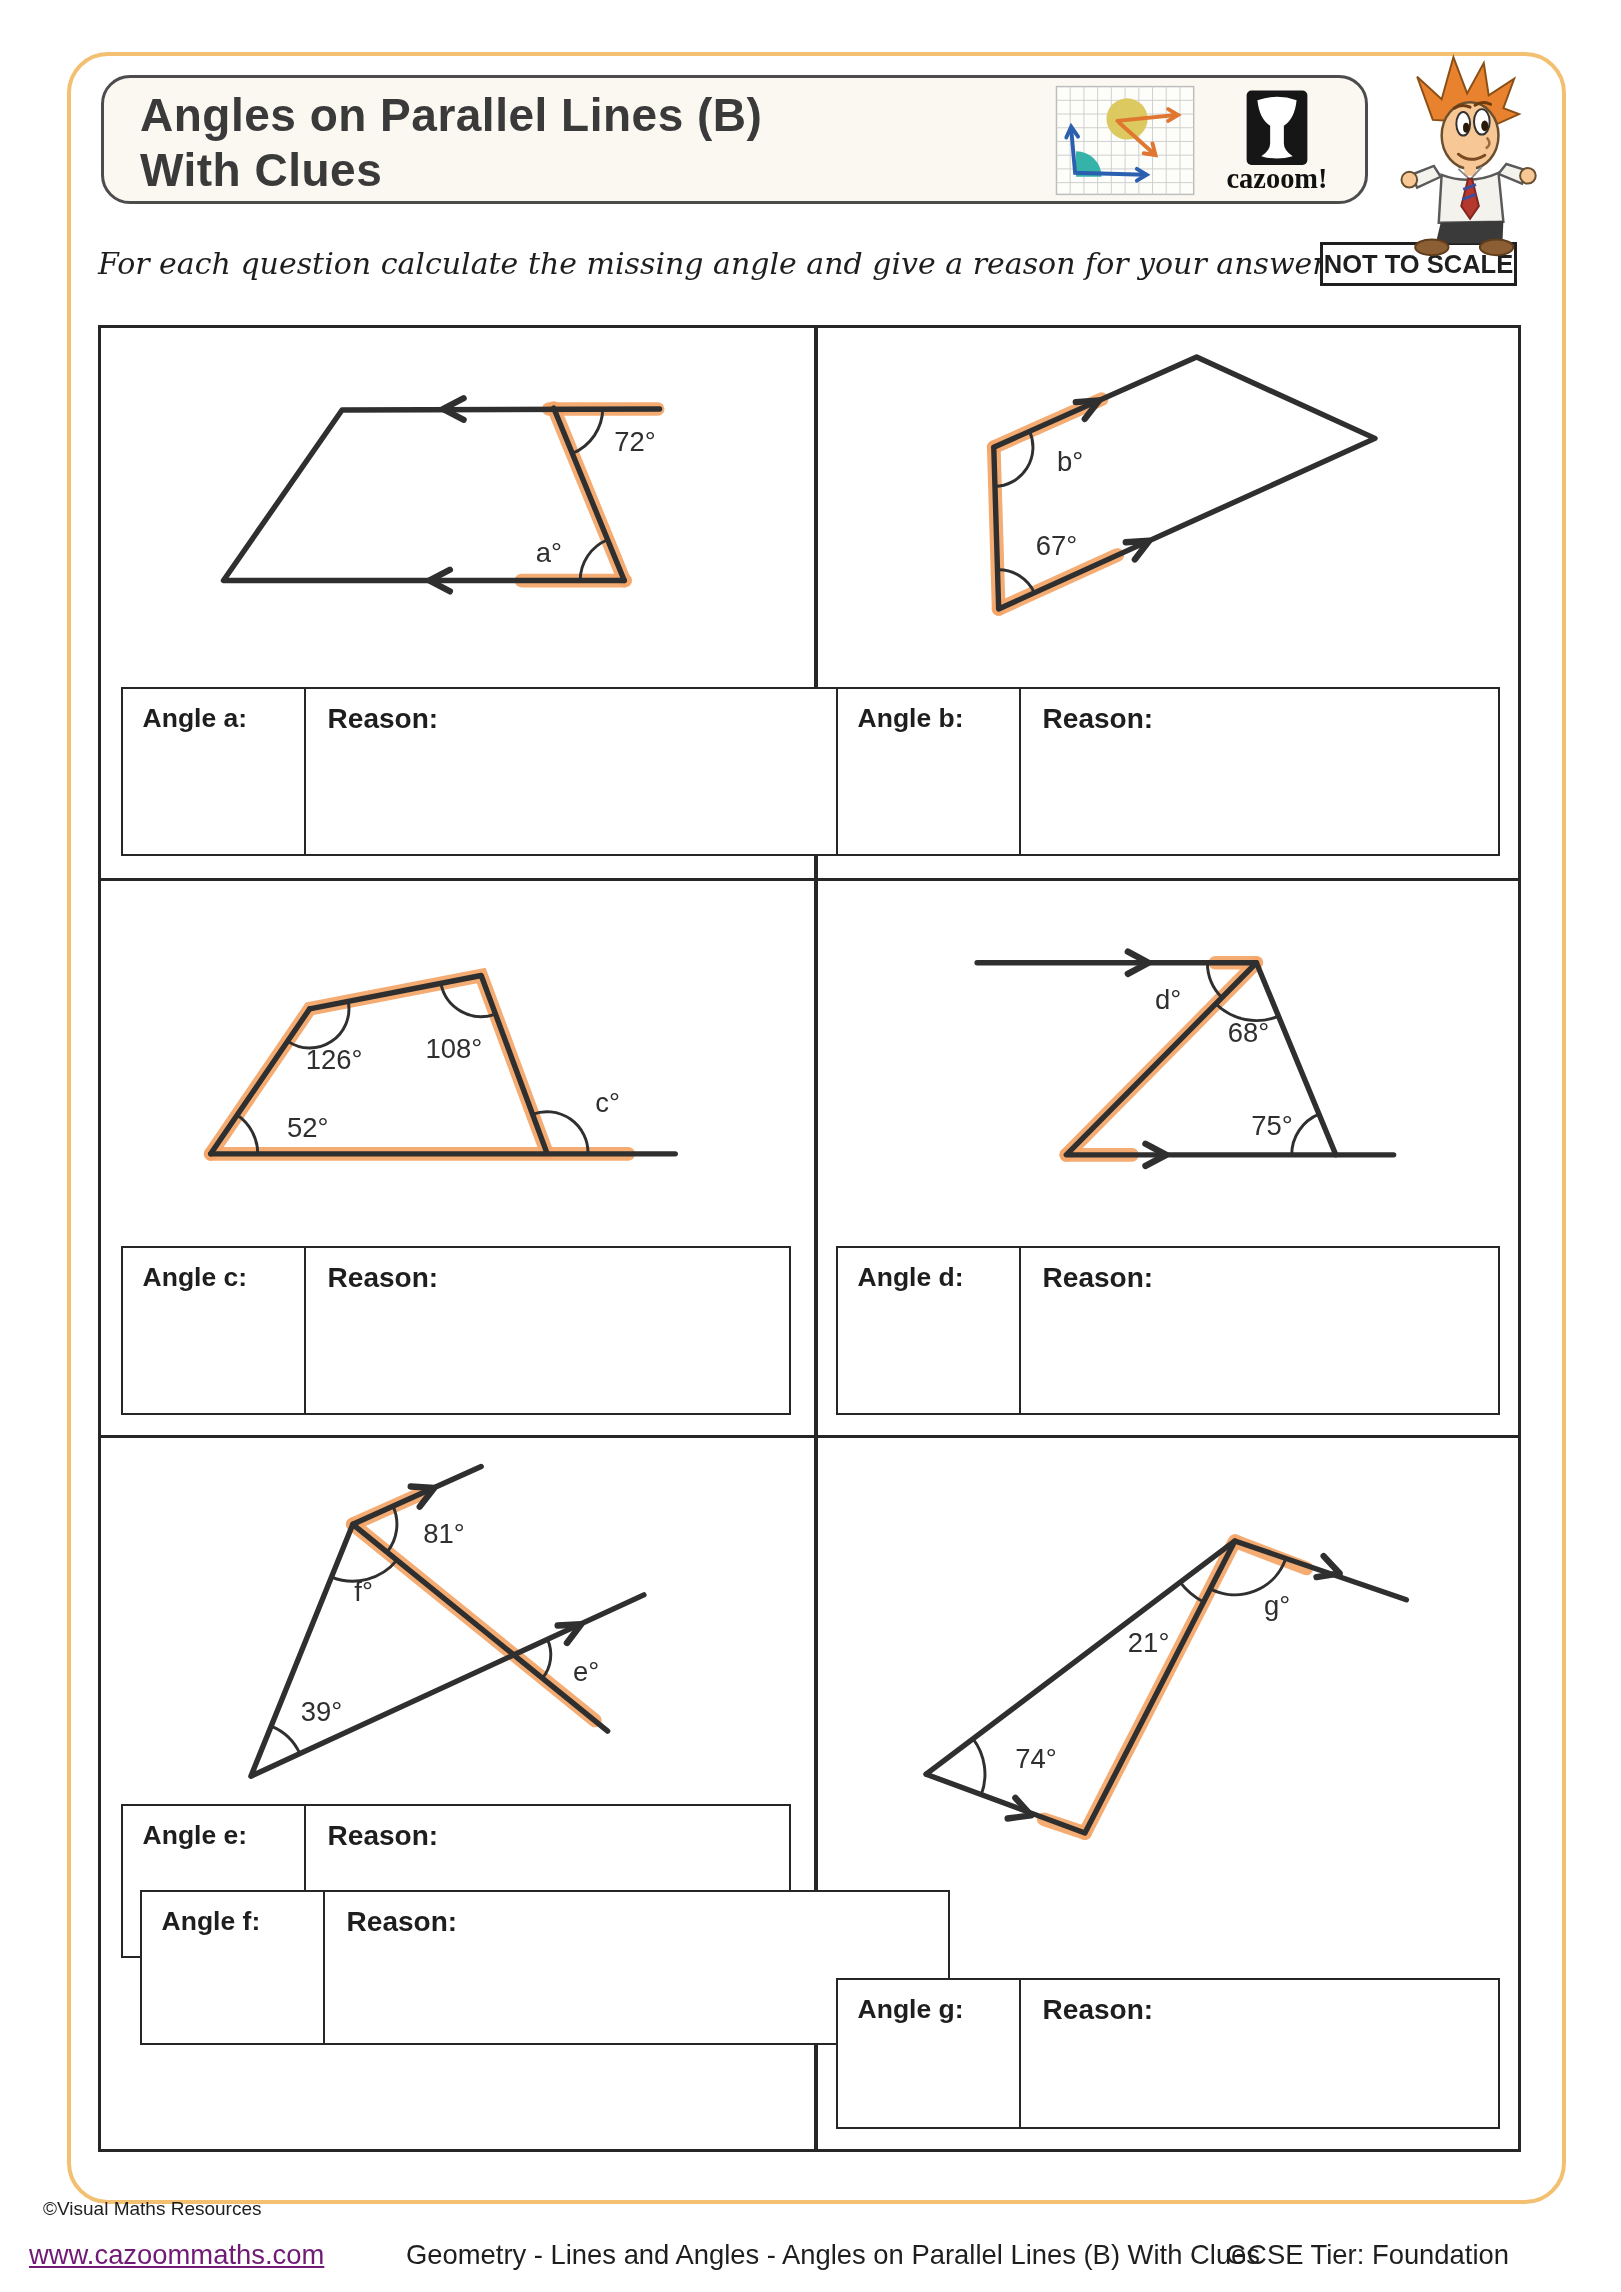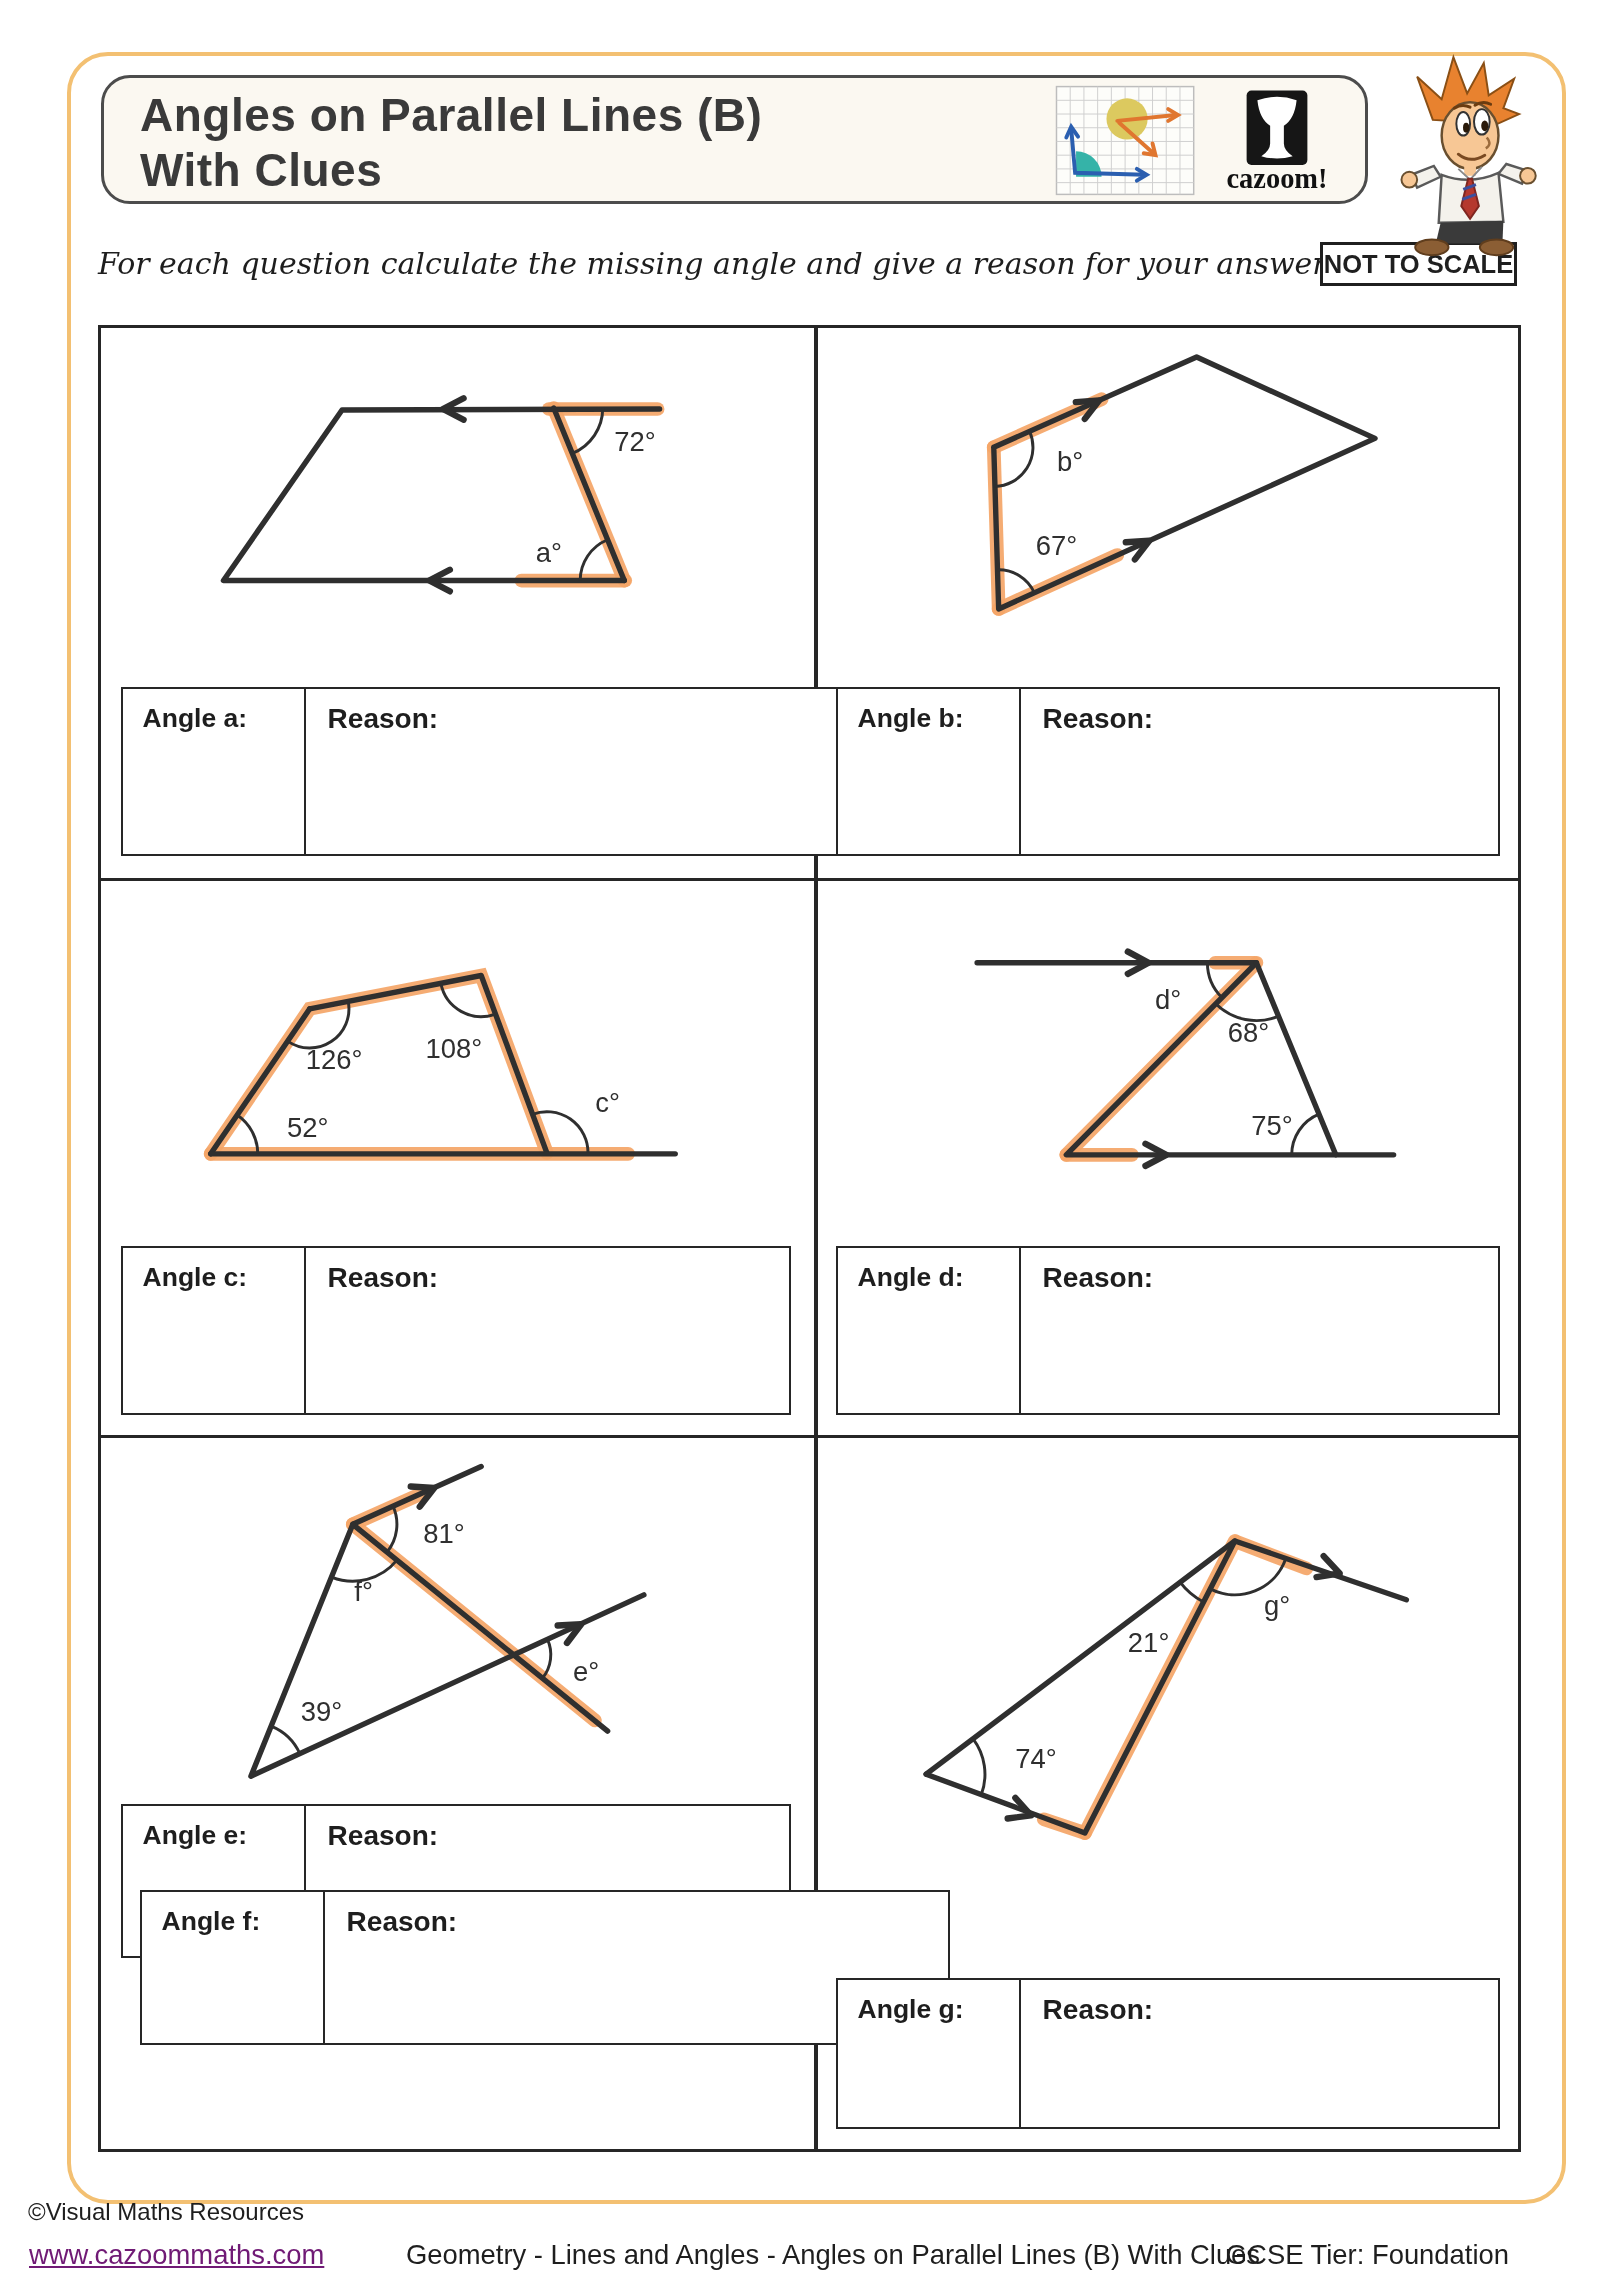--- a/index.html
+++ b/index.html
@@ -45,21 +45,21 @@
   
   svg.layer{position:absolute;left:0;top:0;width:1621px;height:2293px;}
   .ln{stroke:#2f2f2f;stroke-width:5.5;fill:none;stroke-linecap:round;stroke-linejoin:round;}
   .hl{stroke:#F4A567;stroke-width:14;fill:none;stroke-linecap:round;opacity:.92;}
   .arc{stroke:#2f2f2f;stroke-width:3;fill:none;}
   .ch{stroke:#2f2f2f;stroke-width:6.5;fill:none;stroke-linecap:round;stroke-linejoin:round;}
   text.dlabel{font-size:28px;fill:#2f2f2f;text-anchor:middle;
               font-family:"Liberation Sans",sans-serif;}
 
   
-  .foot-copy{left:28px;top:2198px;font-size:24px;color:#1e1e1e;}
+  .foot-copy{left:43px;top:2198px;font-size:19px;color:#1e1e1e;}
   .foot-link{left:29px;top:2239px;font-size:27.4px;color:#701a75;text-decoration:underline;}
   .foot-desc{left:833px;top:2239px;transform:translateX(-50%);font-size:27.4px;color:#1e1e1e;white-space:nowrap;}
   .foot-tier{right:112px;top:2239px;font-size:27.4px;color:#1e1e1e;}
 </style>
 </head>
 <body>
 
 <div class="page">
 
   <div class="abs gold-border"></div>

